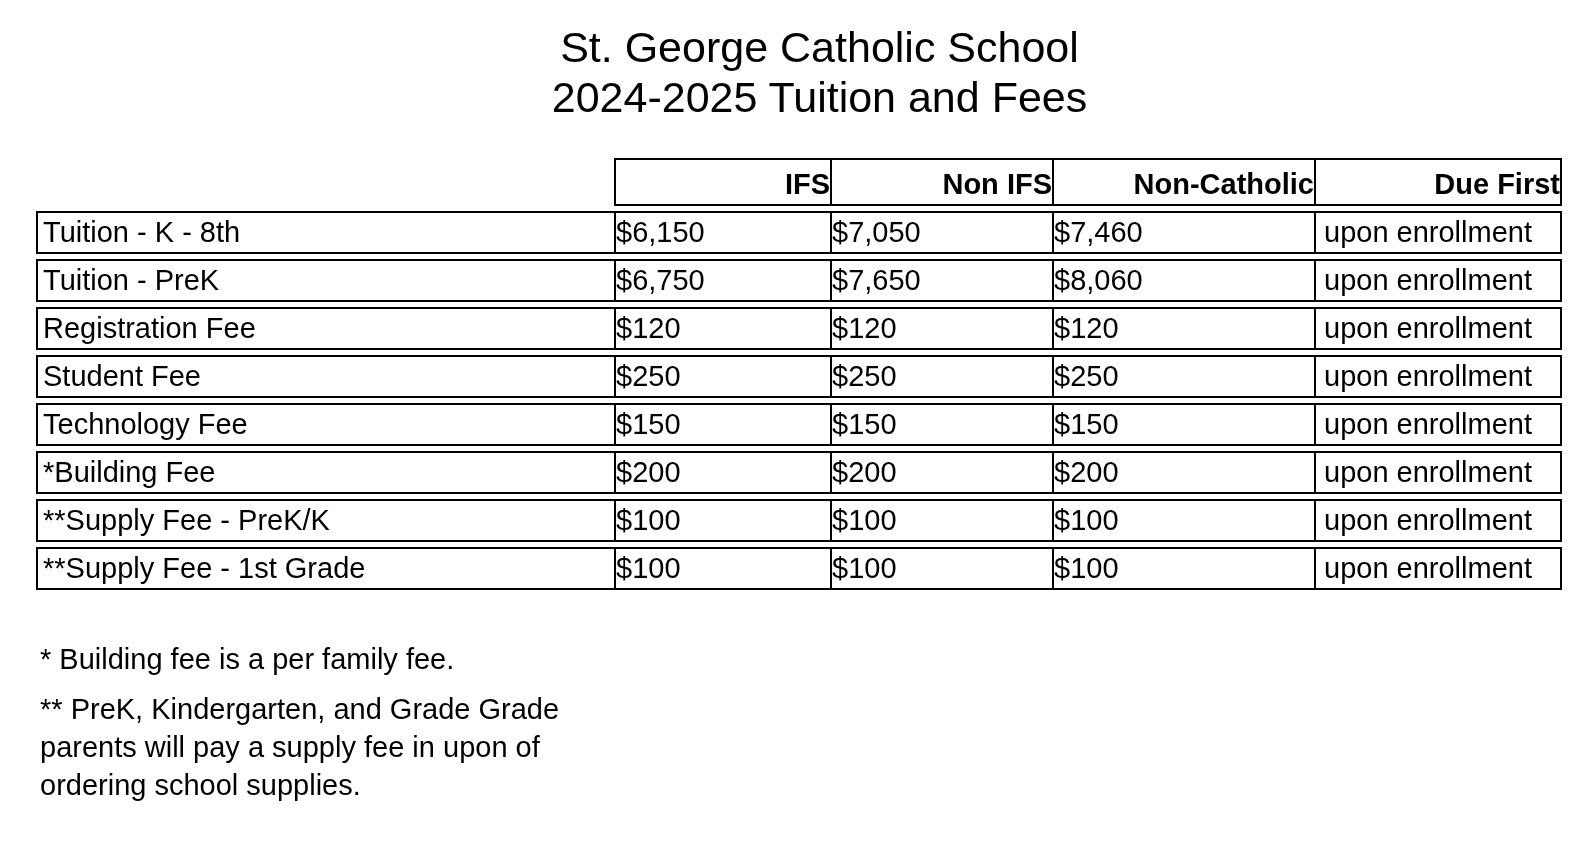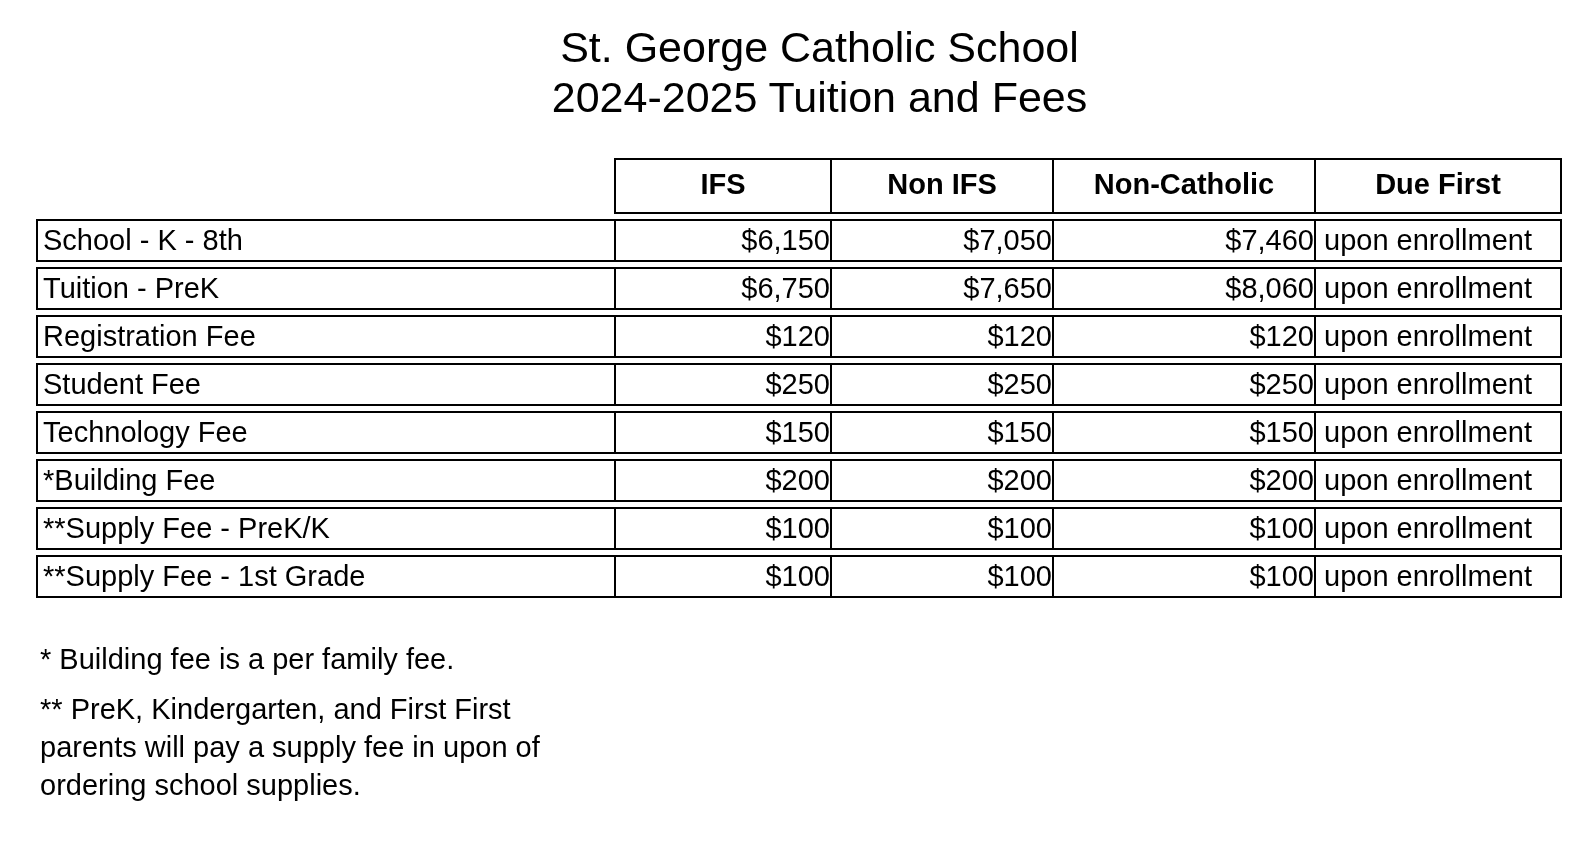--- a/index.html
+++ b/index.html
@@ -47,35 +47,35 @@
     border-left: 2px solid #000000;
     background: #ffffff;
     overflow: hidden;
     white-space: nowrap;
   }
   .fees-table th:last-child,
   .fees-table td:last-child {
     border-right: 2px solid #000000;
   }
   .fees-table th {
-    height: 56px;
+    height: 48px;
     vertical-align: top;
     padding-top: 8px;
-    text-align: center;
+    text-align: right;
     font-weight: 700;
   }
   .fees-table th.blank {
     border: none;
   }
   .fees-table td {
     height: 43px;
     vertical-align: middle;
   }
   td.lbl  { text-align: left;   padding-left: 5px; }
-  td.amt  { text-align: right; }
+  td.amt  { text-align: left; }
   td.due  { text-align: left;   padding-left: 8px; }
 
   
   .footnotes {
     position: absolute;
     left: 40px;
     top: 640px;
     font-size: 29px;
     line-height: 38px;
     color: #000000;
@@ -104,21 +104,21 @@
       <tr>
         <th class="blank"></th>
         <th>IFS</th>
         <th>Non IFS</th>
         <th>Non-Catholic</th>
         <th>Due First</th>
       </tr>
     </thead>
     <tbody>
       <tr>
-        <td class="lbl">School - K - 8th</td>
+        <td class="lbl">Tuition - K - 8th</td>
         <td class="amt">$6,150</td>
         <td class="amt">$7,050</td>
         <td class="amt">$7,460</td>
         <td class="due">upon enrollment</td>
       </tr>
       <tr>
         <td class="lbl">Tuition - PreK</td>
         <td class="amt">$6,750</td>
         <td class="amt">$7,650</td>
         <td class="amt">$8,060</td>
@@ -165,19 +165,19 @@
         <td class="amt">$100</td>
         <td class="amt">$100</td>
         <td class="due">upon enrollment</td>
       </tr>
     </tbody>
   </table>
 
   <div class="footnotes">
     <div class="footnote-1">* Building fee is a per family fee.</div>
     <div class="footnote-2">
-      <div>** PreK, Kindergarten, and First First</div>
+      <div>** PreK, Kindergarten, and Grade Grade</div>
       <div>parents will pay a supply fee in upon of</div>
       <div>ordering school supplies.</div>
     </div>
   </div>
 
 </div>
 
 </body></html>

